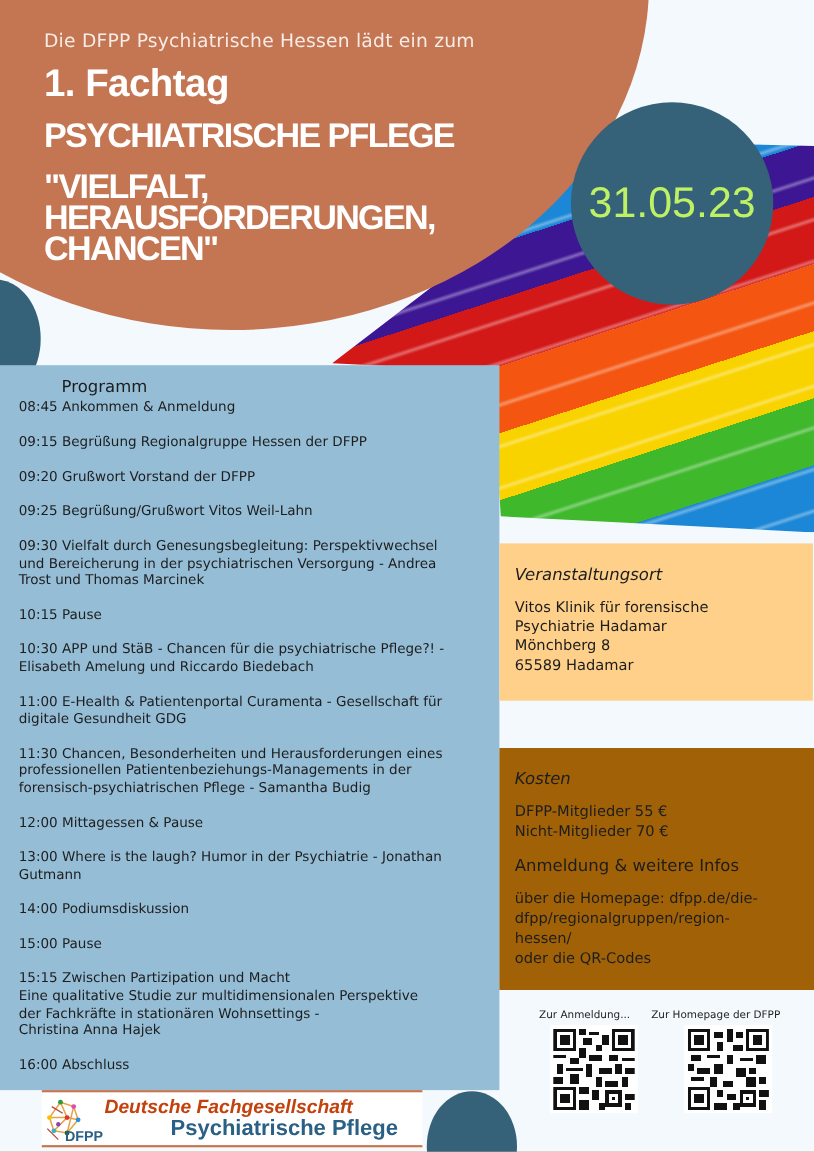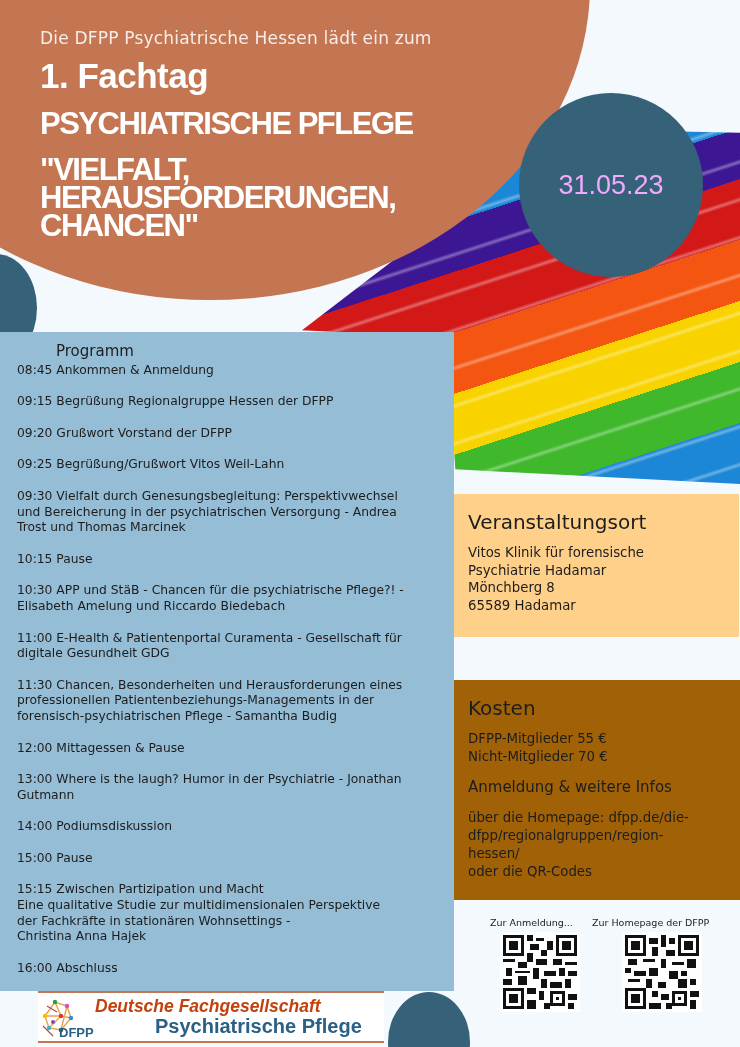--- a/index.html
+++ b/index.html
@@ -31,37 +31,37 @@
     background: #c47552; border-radius: 50%;
   }
   .header { position: absolute; left: 40px; top: 28px; color: #fff; }
   .header .intro { font-size: 17px; letter-spacing: 0.2px; color: #f7ece6; }
   .header .fachtag { font-family: "Liberation Sans", sans-serif; font-weight: bold; font-size: 35px; margin-top: 8px; letter-spacing: -0.5px; }
   .header .sub { font-family: "Liberation Sans", sans-serif; font-weight: bold; font-size: 31px; margin-top: 10px; letter-spacing: -1.5px; }
   .header .motto { font-family: "Liberation Sans", sans-serif; font-weight: bold; font-size: 31px; line-height: 28px; margin-top: 14px; letter-spacing: -1.5px; white-space: pre-line; }
 
   .date-circle {
     position: absolute; left: 519px; top: 93px; width: 184px; height: 184px; border-radius: 50%;
-    background: #366279; color: #f0abfc; display: flex; align-items: center; justify-content: center;
-    font-family: "Liberation Sans", sans-serif; font-size: 27px;
+    background: #366279; color: #bef264; display: flex; align-items: center; justify-content: center;
+    font-family: "Liberation Sans", sans-serif; font-size: 39px;
   }
   .dot-left { position: absolute; left: -45px; top: 254px; width: 82px; height: 108px; border-radius: 50%; background: #366279; }
   .dot-bottom { position: absolute; left: 388px; top: 992px; width: 82px; height: 100px; border-radius: 50%; background: #366279; }
 
   .programm {
     position: absolute; left: 0; top: 332px; width: 454px; height: 659px; background: #95bdd6;
     padding: 12px 10px 0 17px; font-size: 12.3px; line-height: 15.6px;
   }
   .programm .ptitle { font-size: 15px; margin-left: 39px; margin-bottom: 3px; }
   .programm .item { margin-bottom: 16px; white-space: pre-line; }
 
   .box { position: absolute; padding: 20px 14px; font-size: 13.3px; line-height: 17.8px; }
   .ort { left: 454px; top: 494px; width: 285px; height: 143px; background: #fed08a; }
   .kosten { left: 454px; top: 680px; width: 329px; height: 220px; background: #a16207; }
-  .box .head { font-size: 20px; margin-bottom: 12px; }
+  .box .head { font-size: 15px; margin-bottom: 12px; font-style: italic; }
   .box .lines div { white-space: pre-line; }
   .kosten .head2 { font-size: 15px; margin-top: 14px; margin-bottom: 12px; }
 
   .qr-wrap { position: absolute; top: 917px; font-size: 9.5px; color: #222; }
   .qr { width: 80px; height: 80px; margin: 4px auto 0; background: #fff; padding: 3px; }
   .qr svg { width: 74px; height: 74px; display: block; }
 
   .logo { position: absolute; left: 38px; top: 991px; width: 346px; height: 52px; background: #fff; border-top: 2px solid #c47552; border-bottom: 2px solid #c47552; }
   .logo .l1 { position: absolute; left: 57px; top: 3px; font-family: "Liberation Sans", sans-serif; font-style: italic; font-weight: bold; color: #c2410c; font-size: 17.5px; }
   .logo .l2 { position: absolute; left: 117px; top: 22px; font-family: "Liberation Sans", sans-serif; font-weight: bold; color: #2a5f86; font-size: 20px; }

